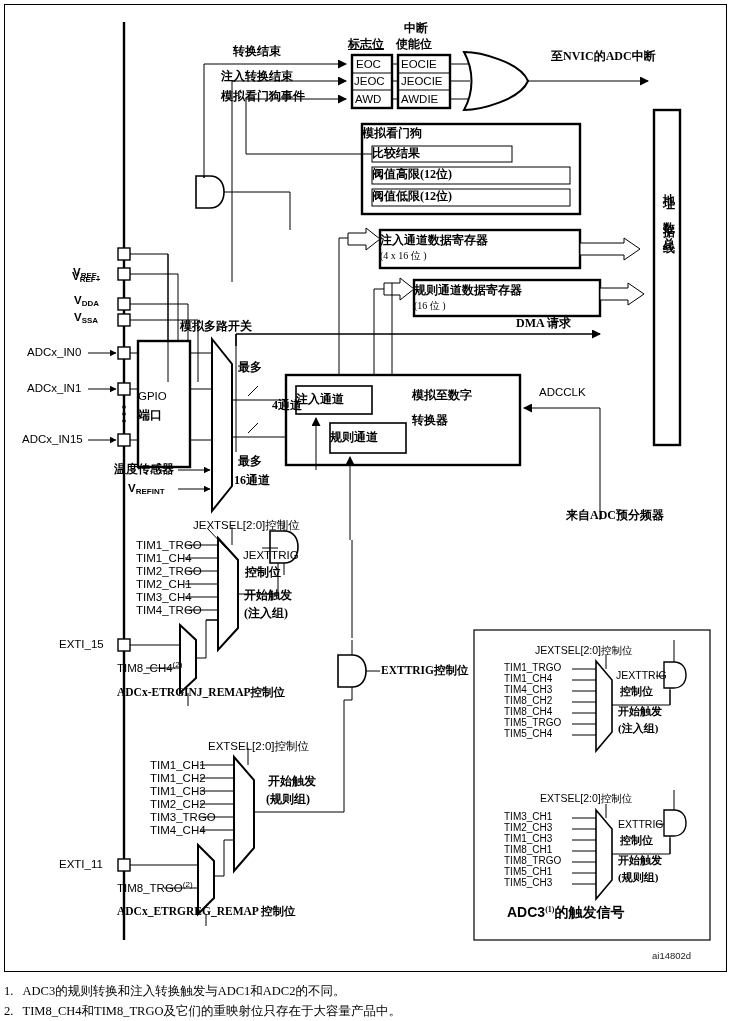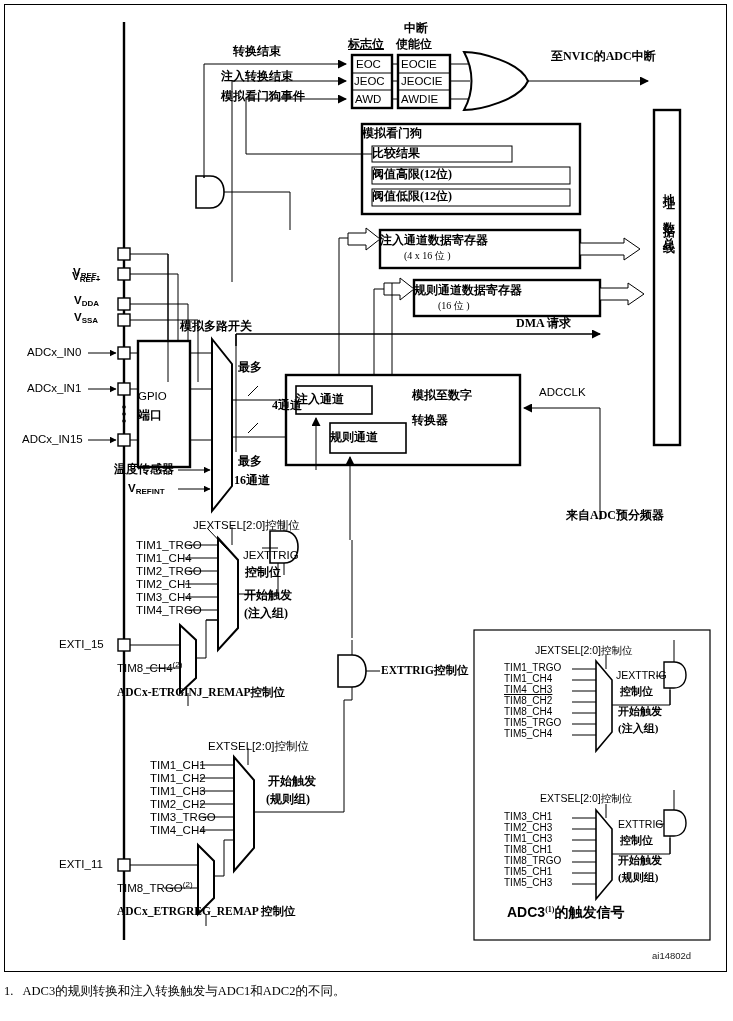--- a/index.html
+++ b/index.html
@@ -14,21 +14,21 @@
   .b{font-weight:bold;}
   .ctr{text-align:left;}
   .sub{font-size:8px;vertical-align:-2px;}
   .sup{font-size:8px;vertical-align:5px;}
   .vtext{position:absolute;font-family:"Liberation Serif","DejaVu Serif",serif;
          font-weight:bold;font-size:12px;writing-mode:vertical-rl;
          letter-spacing:4px;white-space:nowrap;}
   .fnote{position:absolute;font-size:12.5px;font-family:"Liberation Serif","DejaVu Serif",serif;
          white-space:nowrap;}
   .code{font-family:"Liberation Sans","DejaVu Sans",sans-serif;font-size:11.5px;}
-  .tiny{font-size:10px;padding-left:24px;}
+  .tiny{font-size:10px;}
   .aiid{position:absolute;font-size:9.5px;font-family:"Liberation Sans",sans-serif;color:#222;}
 </style>
 </head>
 <body>
 
 <div id="root">
 
   <div class="frame"></div>
 
   <svg class="layer" viewBox="0 0 733 1021">
@@ -342,21 +342,21 @@
   <div class="lbl code" style="left:150px;top:824px;">TIM4_CH4</div>
   <div class="lbl cn" style="left:268px;top:775px;">开始触发</div>
   <div class="lbl cn" style="left:266px;top:793px;">(规则组)</div>
   <div class="lbl code" style="left:59px;top:858px;">EXTI_11</div>
   <div class="lbl code" style="left:117px;top:881px;"><span>TIM8_TRGO</span><span class="sup">(2)</span></div>
   <div class="lbl cn" style="left:117px;top:905px;font-size:11.5px;">ADCx_ETRGREG_REMAP 控制位</div>
 
   <div class="lbl code" style="left:535px;top:645px;font-size:10.5px;">JEXTSEL[2:0]控制位</div>
   <div class="lbl code" style="left:504px;top:663px;font-size:10px;">TIM1_TRGO</div>
   <div class="lbl code" style="left:504px;top:674px;font-size:10px;">TIM1_CH4</div>
-  <div class="lbl code" style="left:504px;top:685px;font-size:10px;text-decoration:underline;">TIM4_CH3</div>
+  <div class="lbl code" style="left:504px;top:685px;font-size:10px;">TIM4_CH3</div>
   <div class="lbl code" style="left:504px;top:696px;font-size:10px;">TIM8_CH2</div>
   <div class="lbl code" style="left:504px;top:707px;font-size:10px;">TIM8_CH4</div>
   <div class="lbl code" style="left:504px;top:718px;font-size:10px;">TIM5_TRGO</div>
   <div class="lbl code" style="left:504px;top:729px;font-size:10px;">TIM5_CH4</div>
   <div class="lbl code" style="left:616px;top:670px;font-size:10.5px;">JEXTTRIG</div>
   <div class="lbl cn" style="left:620px;top:686px;font-size:11px;">控制位</div>
   <div class="lbl cn" style="left:618px;top:706px;font-size:11px;">开始触发</div>
   <div class="lbl cn" style="left:618px;top:723px;font-size:11px;">(注入组)</div>
 
   <div class="lbl code" style="left:540px;top:793px;font-size:10.5px;">EXTSEL[2:0]控制位</div>
@@ -375,14 +375,18 @@
   <div class="lbl cn" style="left:507px;top:905px;font-size:14px;">
     <span class="code b" style="font-size:14px;">ADC3</span><span class="sup">(1)</span><span>的触发信号</span>
   </div>
 
   <div class="aiid" style="left:652px;top:950px;">ai14802d</div>
 
   <div class="fnote" style="left:4px;top:983px;">
     <span>1.</span>
     <span style="margin-left:6px;">ADC3的规则转换和注入转换触发与ADC1和ADC2的不同。</span>
   </div>
+  <div class="fnote" style="left:4px;top:1003px;">
+    <span>2.</span>
+    <span style="margin-left:6px;">TIM8_CH4和TIM8_TRGO及它们的重映射位只存在于大容量产品中。</span>
+  </div>
 
 </div>
 
 </body></html>

